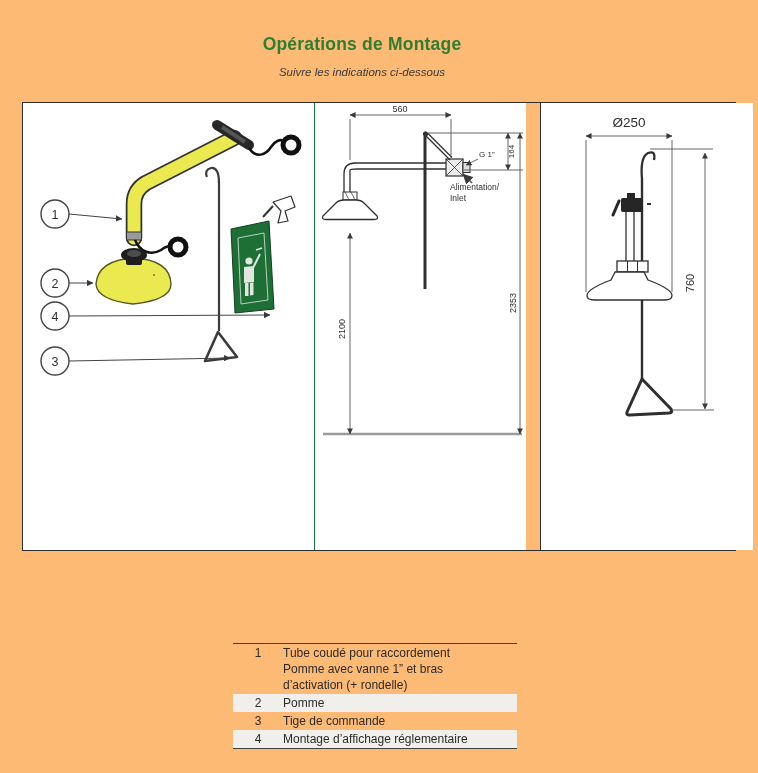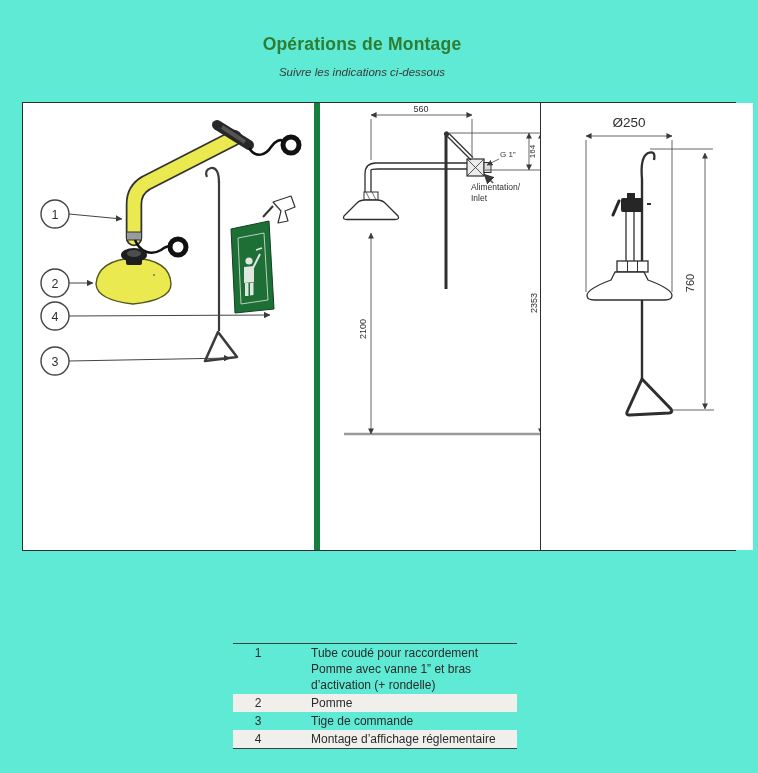--- a/index.html
+++ b/index.html
@@ -1,34 +1,34 @@
 <!DOCTYPE html>
 <html style="--title_green: #2e7d32; --sign_green: #1d6f36; --part_yellow: #eae94f; --zebra_gray: #f0efec;"><head>
 <meta charset="utf-8">
 <style>
   html,body{margin:0;padding:0;background:#fff;}
-  .page{position:relative;width:758px;height:773px;background:#5eead4;overflow:hidden;
+  .page{position:relative;width:758px;height:773px;background:#fdba74;overflow:hidden;
         font-family:"Liberation Sans",sans-serif;color:#2b2b2b;}
   .page-title{position:absolute;top:34px;left:0;width:724px;text-align:center;
         font-size:17.5px;font-weight:600;letter-spacing:.2px;color:var(--title_green,#2e7d32);}
   .page-subtitle{position:absolute;top:66px;left:0;width:724px;text-align:center;
         font-style:italic;font-weight:400;font-size:11.5px;color:#3a3a3a;}
   .panels{position:absolute;left:22px;top:102px;width:714px;height:449px;border:1px solid #2e2e2e;box-sizing:border-box;}
   .panel{position:absolute;top:0;height:447px;background:#fff;}
   .panel.p1{left:0;width:291px;}
-  .panel.p2{left:291px;width:211px;border-left:6px solid #15803d;padding-left:16px;}
+  .panel.p2{left:291px;width:211px;border-left:1px solid #15803d;}
   .panel.p3{left:503px;width:212px;border-left:1px solid #2e2e2e;margin-left:14px;}
   .caption{position:absolute;left:27px;top:563px;width:710px;font-style:italic;
         font-size:13px;color:#2b2b2b;}
   .parts-table{position:absolute;left:233px;top:643px;width:284px;
         border-top:1.5px solid #3f3f3f;border-bottom:1.5px solid #3f3f3f;font-size:12px;line-height:16px;}
   .t-row{display:flex;padding:1px 0;}
   .t-row:nth-child(even){background:var(--zebra_gray,#f0efec);}
   .t-num{width:50px;text-align:center;flex:0 0 50px;}
-  .t-desc{flex:1;padding-right:4px;margin-left:28px;}
+  .t-desc{flex:1;padding-right:4px;}
   svg text{font-family:"Liberation Sans",sans-serif;fill:#2f2f2f;}
   .yellow-fill{fill:var(--part_yellow,#eae94f);}
   .yellow-stroke{stroke:var(--part_yellow,#eae94f);}
   .sign-fill{fill:var(--sign_green,#1d6f36);}
 </style>
 </head>
 <body>
 
 <div class="page">
 

